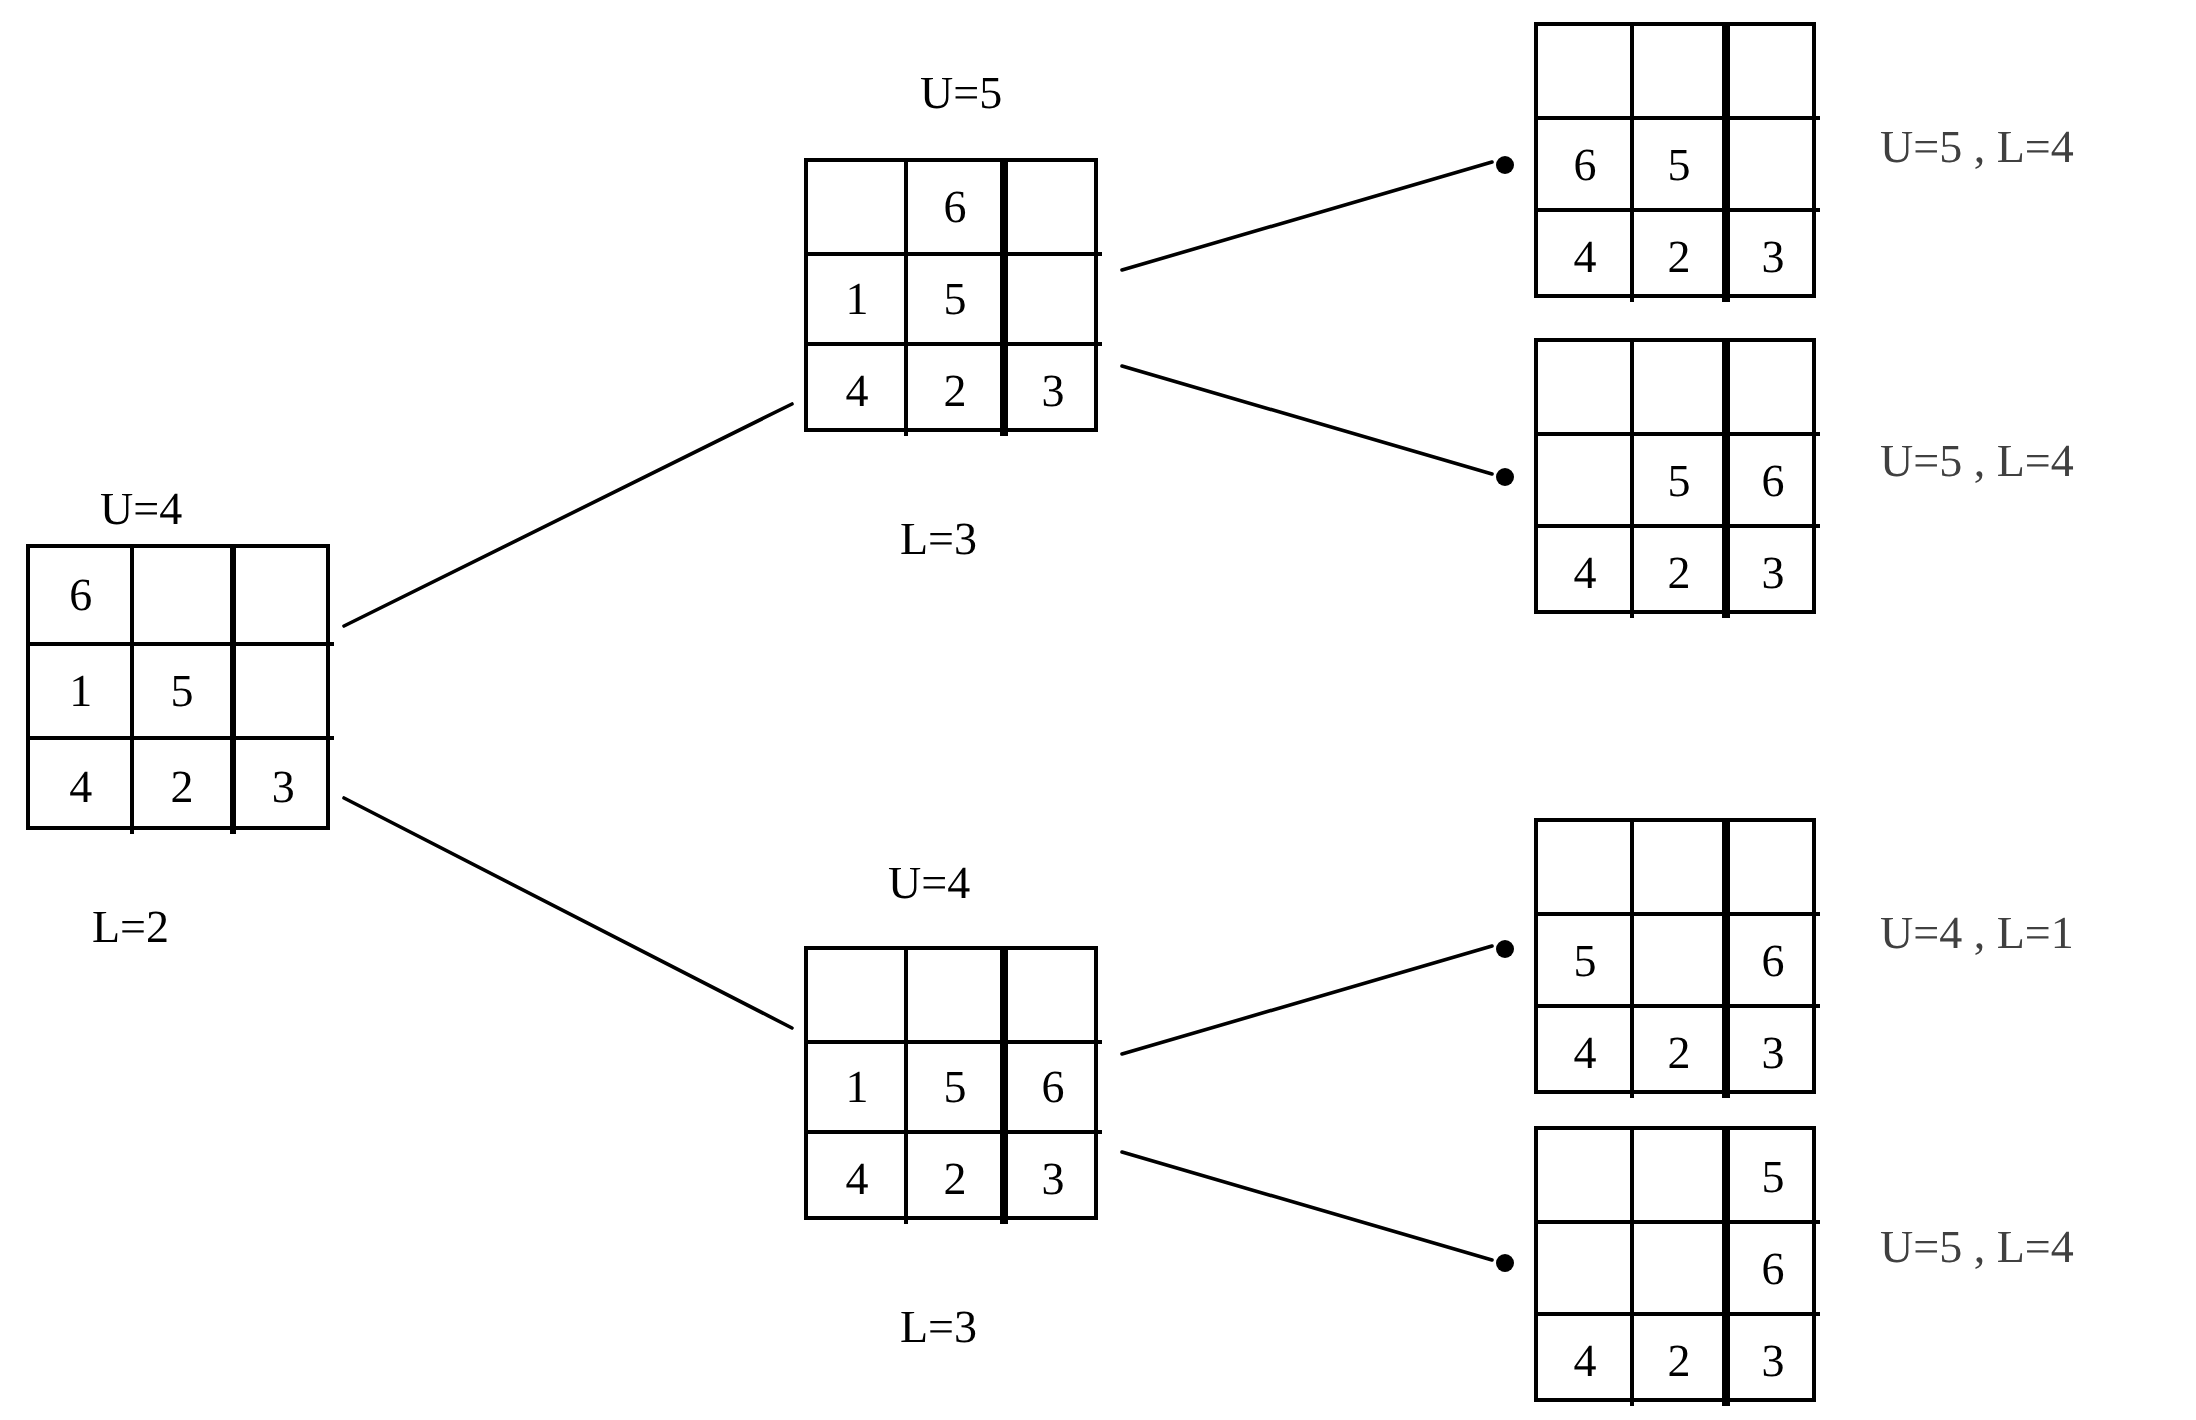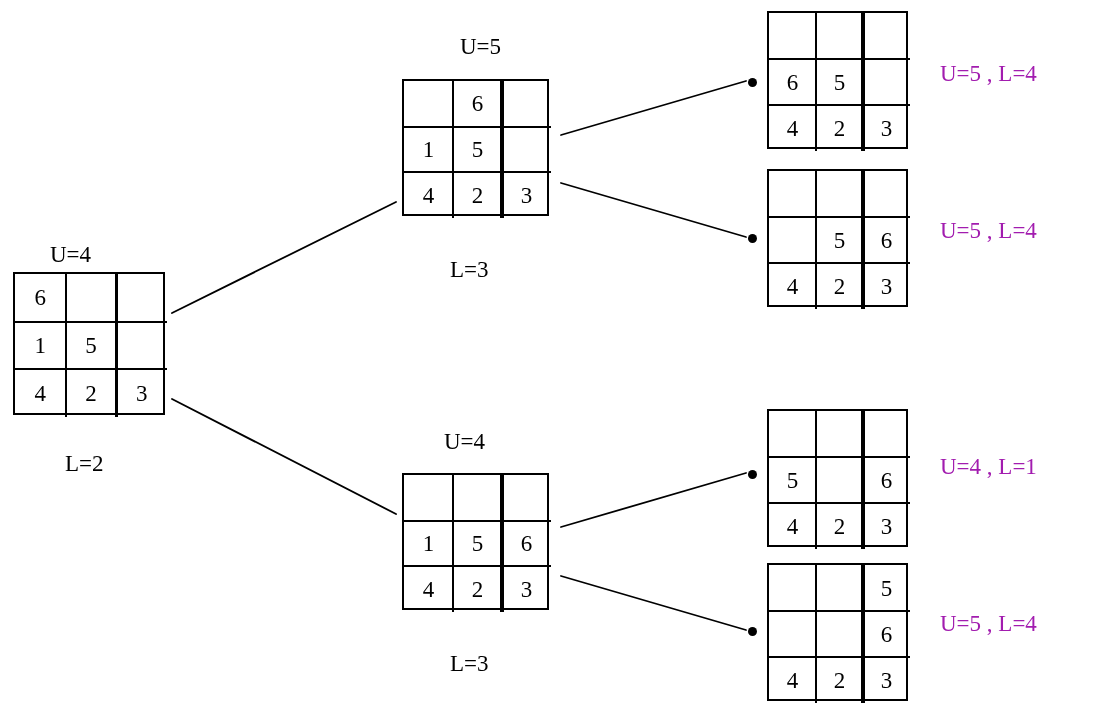--- a/index.html
+++ b/index.html
@@ -52,21 +52,21 @@
     font-size: 23px;
     line-height: 1;
     white-space: nowrap;
     color: #000;
   }
   .leaf-label {
     position: absolute;
     font-size: 23px;
     line-height: 1;
     white-space: nowrap;
-    color: #a21caf;
+    color: #404040;
   }
   .dot {
     position: absolute;
     width: 9px;
     height: 9px;
     border-radius: 50%;
     background: #000;
   }
 </style>
 </head>
@@ -96,21 +96,21 @@
           <div class="cell" style="left: 0px; top: 0px; width: 50.6667px; height: 47.6667px;">6</div>
           <div class="cell" style="left: 50.6667px; top: 0px; width: 50.6667px; height: 47.6667px;"></div>
           <div class="cell" style="left: 101.333px; top: 0px; width: 50.6667px; height: 47.6667px;"></div>
           <div class="cell" style="left: 0px; top: 47.6667px; width: 50.6667px; height: 47.6667px;">1</div>
           <div class="cell" style="left: 50.6667px; top: 47.6667px; width: 50.6667px; height: 47.6667px;">5</div>
           <div class="cell" style="left: 101.333px; top: 47.6667px; width: 50.6667px; height: 47.6667px;"></div>
           <div class="cell" style="left: 0px; top: 95.3333px; width: 50.6667px; height: 47.6667px;">4</div>
           <div class="cell" style="left: 50.6667px; top: 95.3333px; width: 50.6667px; height: 47.6667px;">2</div>
           <div class="cell" style="left: 101.333px; top: 95.3333px; width: 50.6667px; height: 47.6667px;">3</div>
         </div>
-        <div class="cap" style="left: 65px; top: 452px;">L=2</div>
+        <div class="cap" style="left: 46px; top: 452px;">L=2</div>
       </div>
       <div class="node">
         <div class="cap" style="left: 460px; top: 35px;">U=5</div>
         <div class="grid" style="left: 402px; top: 79px; width: 147px; height: 137px;">
           <div class="vline" style="left: 48.1px; top: 0px; width: 1.8px; height: 137px;"></div>
           <div class="hline" style="top: 44.7667px; left: 0px; height: 1.8px; width: 147px;"></div>
           <div class="vline" style="left: 96.4px; top: 0px; width: 3.2px; height: 137px;"></div>
           <div class="hline" style="top: 90.4333px; left: 0px; height: 1.8px; width: 147px;"></div>
           <div class="cell" style="left: 0px; top: 0px; width: 49px; height: 45.6667px;"></div>
           <div class="cell" style="left: 49px; top: 0px; width: 49px; height: 45.6667px;">6</div>

